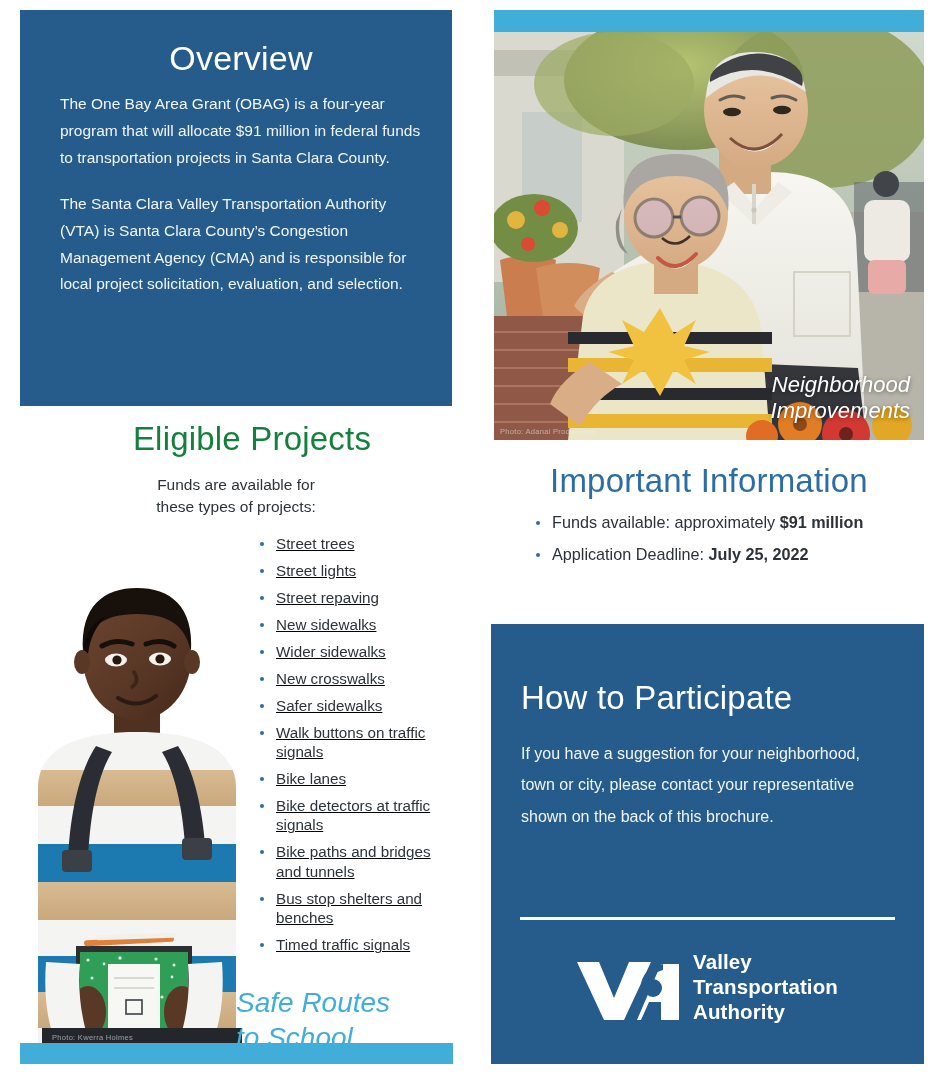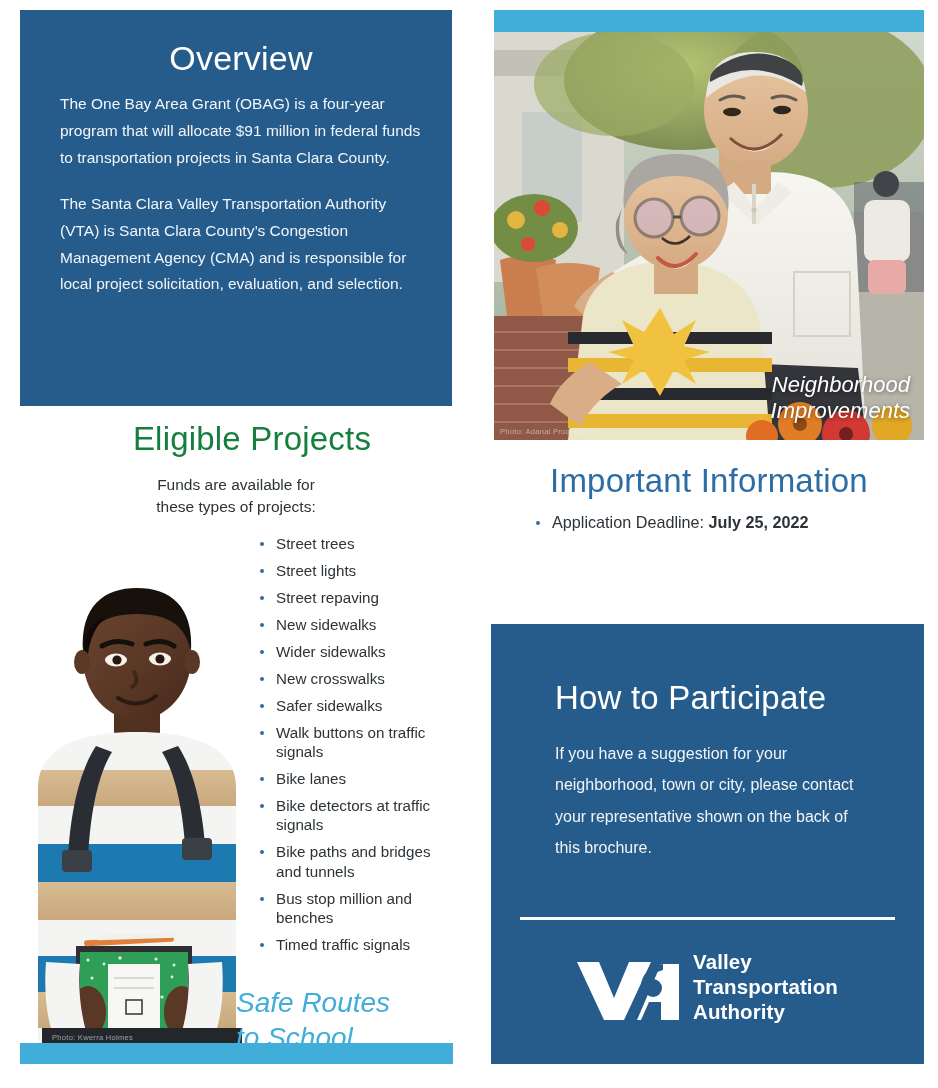--- a/index.html
+++ b/index.html
@@ -85,20 +85,21 @@
     z-index: 6;
   }
 
   
   .eligible-list {
     position: absolute;
     left: 258px; top: 534px;
     width: 200px;
     margin: 0; padding: 0;
     list-style: none;
+    text-decoration: underline;
   }
   .eligible-list li {
     position: relative;
     padding-left: 18px;
     margin-bottom: 7.5px;
     color: #2c3338;
     font-size: 15.2px;
     line-height: 1.28;
   }
   .eligible-list li::before {
@@ -195,21 +196,21 @@
     background: #2E6DA4;
   }
   .important-list b { font-weight: 700; }
 
   .participate-box {
     position: absolute;
     left: 491px; top: 624px;
     width: 433px; height: 440px;
     background: #255C8C;
     box-sizing: border-box;
-    padding: 0 64px;
+    padding: 0 30px;
   }
   .participate-title {
     color: #ffffff;
     font-size: 33px;
     font-weight: 300;
     margin: 56px 0 22px 0;
     letter-spacing: 0.2px;
     line-height: 1.1;
   }
   .participate-p {
@@ -366,21 +367,21 @@
     <li>Street lights</li>
     <li>Street repaving</li>
     <li>New sidewalks</li>
     <li>Wider sidewalks</li>
     <li>New crosswalks</li>
     <li>Safer sidewalks</li>
     <li>Walk buttons on traffic signals</li>
     <li>Bike lanes</li>
     <li>Bike detectors at traffic signals</li>
     <li>Bike paths and bridges and tunnels</li>
-    <li>Bus stop million and benches</li>
+    <li>Bus stop shelters and benches</li>
     <li>Timed traffic signals</li>
   </ul>
 
   <div class="srts-caption">Safe Routes<br>to School</div>
 
   <div class="left-bottom-bar"></div>
 
   <div class="right-top-bar"></div>
 
   <div class="couple-photo">
@@ -495,20 +496,21 @@
 
       <rect width="430" height="408" fill="#ffffff" opacity="0.03"></rect>
     </svg>
     <div class="couple-caption">Neighborhood<br>Improvements</div>
     <div class="couple-credit">Photo: Adanai Productions</div>
   </div>
 
   <div class="important-title">Important Information</div>
 
   <ul class="important-list">
+    <li><span>Funds available: approximately </span><b>$91 million</b></li>
     <li><span>Application Deadline: </span><b>July 25, 2022</b></li>
   </ul>
 
   <div class="participate-box">
     <div class="participate-title">How to Participate</div>
     <p class="participate-p">If you have a suggestion for your neighborhood, town or city, please contact your representative shown on the back of this brochure.</p>
 
     <div class="participate-rule"></div>
 
     <div class="vta-logo">

